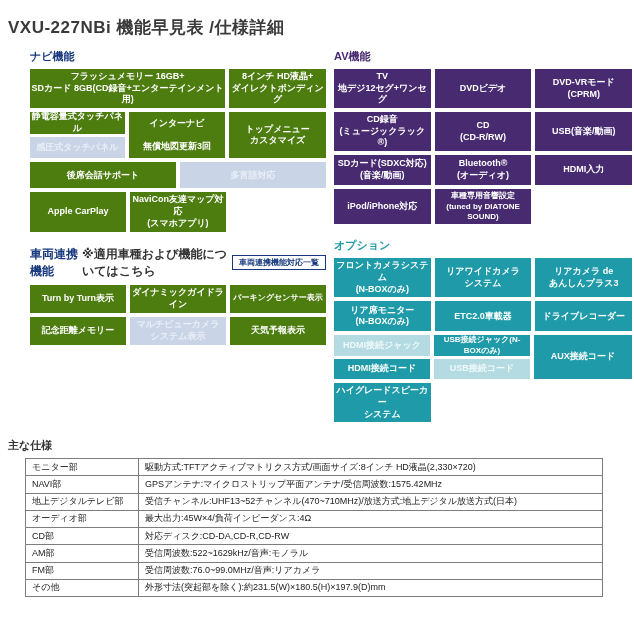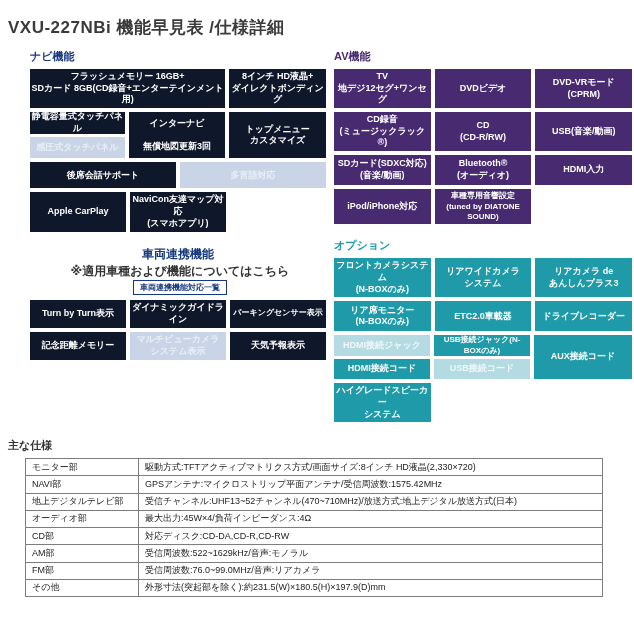--- a/index.html
+++ b/index.html
@@ -9,33 +9,33 @@
   .cols{display:flex;margin-left:8px;}
   .col-l{width:296px;margin-left:22px;}
   .col-r{width:298px;margin-left:8px;}
   .sechead{font-weight:700;font-size:11px;margin:0 0 5px 0;}
   .sechead.navy-t{color:#17387E}.sechead.purple-t{color:#472A70}.sechead.teal-t{color:#1E9AA8}
   .grid{display:flex;flex-direction:column;gap:4px;}
   .grow{display:flex;gap:4px;}
   .cell{flex:1;display:flex;align-items:center;justify-content:center;text-align:center;
     font-weight:700;font-size:9px;line-height:1.3;color:#fff;white-space:pre-line;
     padding:2px 1px;min-height:24px;box-sizing:border-box;}
-  .navy{background:#0f172a}
+  .navy{background:#4d7c0f}
   .navyl{background:#C9D4E6;color:#E9EFF7}
   .purple{background:#472A70}
   .teal{background:#1E9AA8}
   .teall{background:#B3DBE1;color:#EFF8FA}
   .empty{background:transparent}
   .span2{flex:2.04}
   .stack{flex:1;display:flex;flex-direction:column;gap:3px;padding:0;background:transparent;min-height:0}
   .stack .cell{min-height:16px;}
   .h32 .cell{min-height:32px}.h36>.cell{min-height:37px}.h28 .cell{min-height:28px}
   .h30 .cell{min-height:30px}.h26 .cell{min-height:26px}
   .fs8{font-size:8px}
-  .vhead{display:flex;align-items:center;margin:14px 0 5px 0;flex-direction:column;}
+  .vhead{display:flex;align-items:center;margin:14px 0 5px 0;}
   .vhead .note{font-size:12px;color:#333;font-weight:700;margin-left:4px;}
   .vlist-btn{font-size:8px;font-weight:700;color:#17387E;border:1px solid #17387E;border-radius:0;
     padding:1px 6px;margin-left:4px;background:#fff;cursor:pointer;white-space:nowrap;}
   .spec{margin-top:16px;}
   .spec table{border-collapse:collapse;margin:4px 0 0 25px;width:578px;font-size:9px;color:#222;}
   .spec td{border:1px solid #7d7d7d;padding:2.5px 6px;line-height:1.25;}
   .spec td.th{width:100px;}
   .logos1{display:flex;align-items:center;justify-content:space-between;margin:22px 12px 0 14px;height:36px;}
 </style>
 </head>

